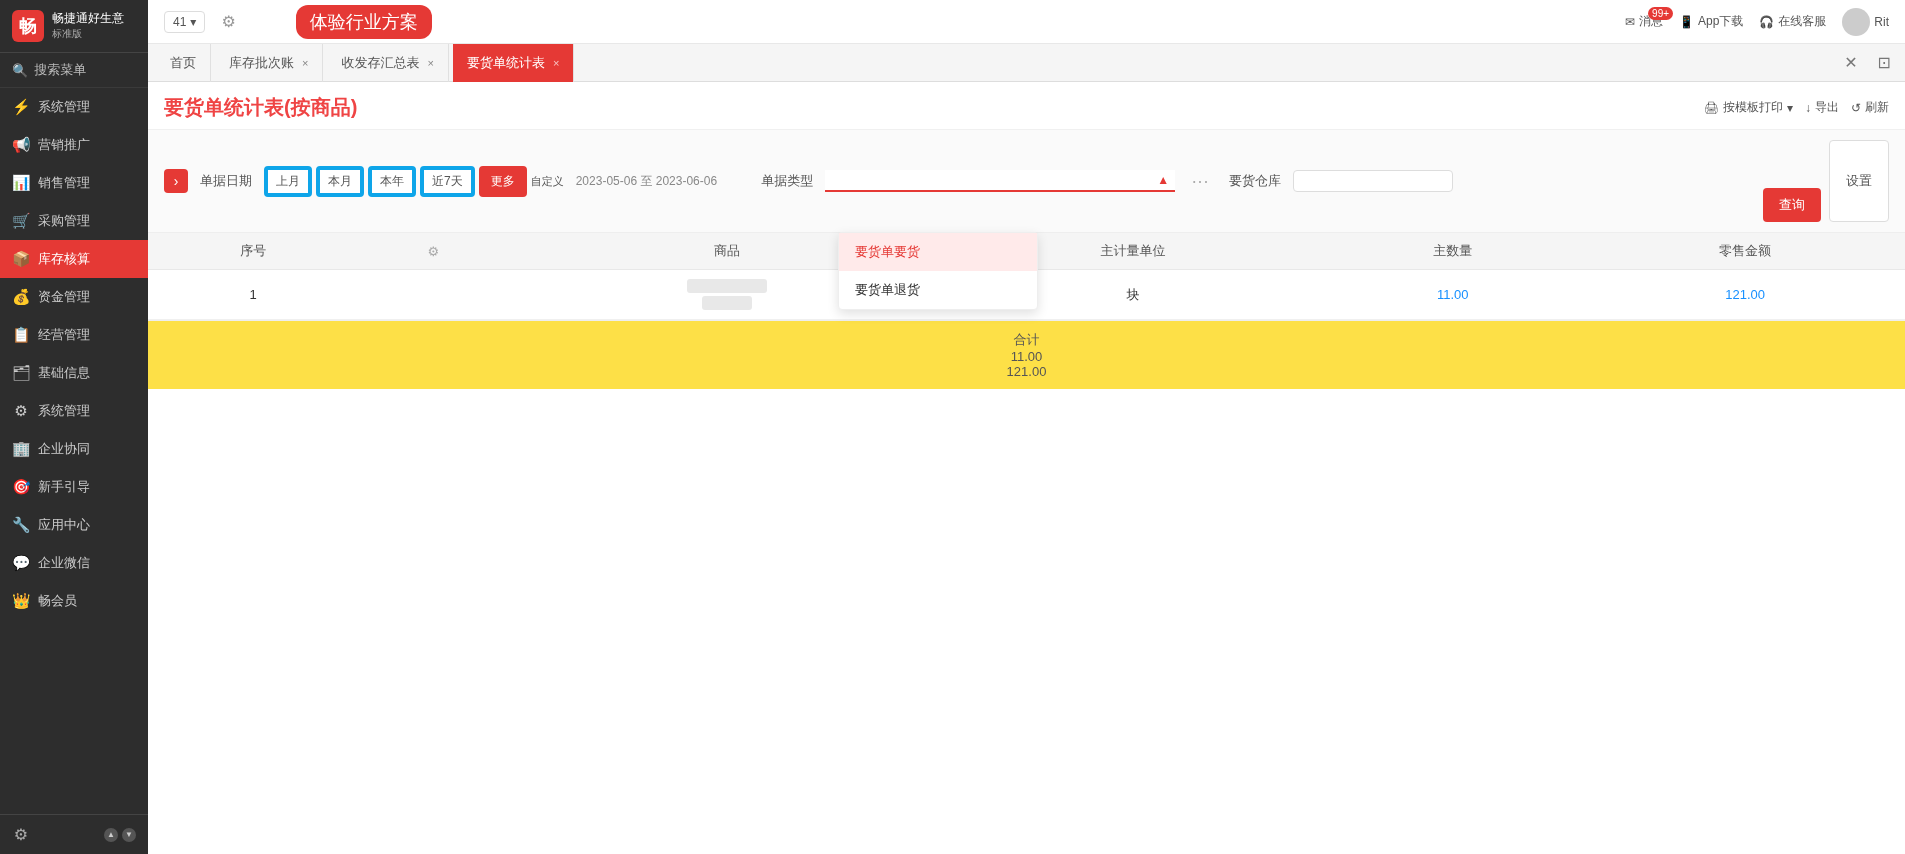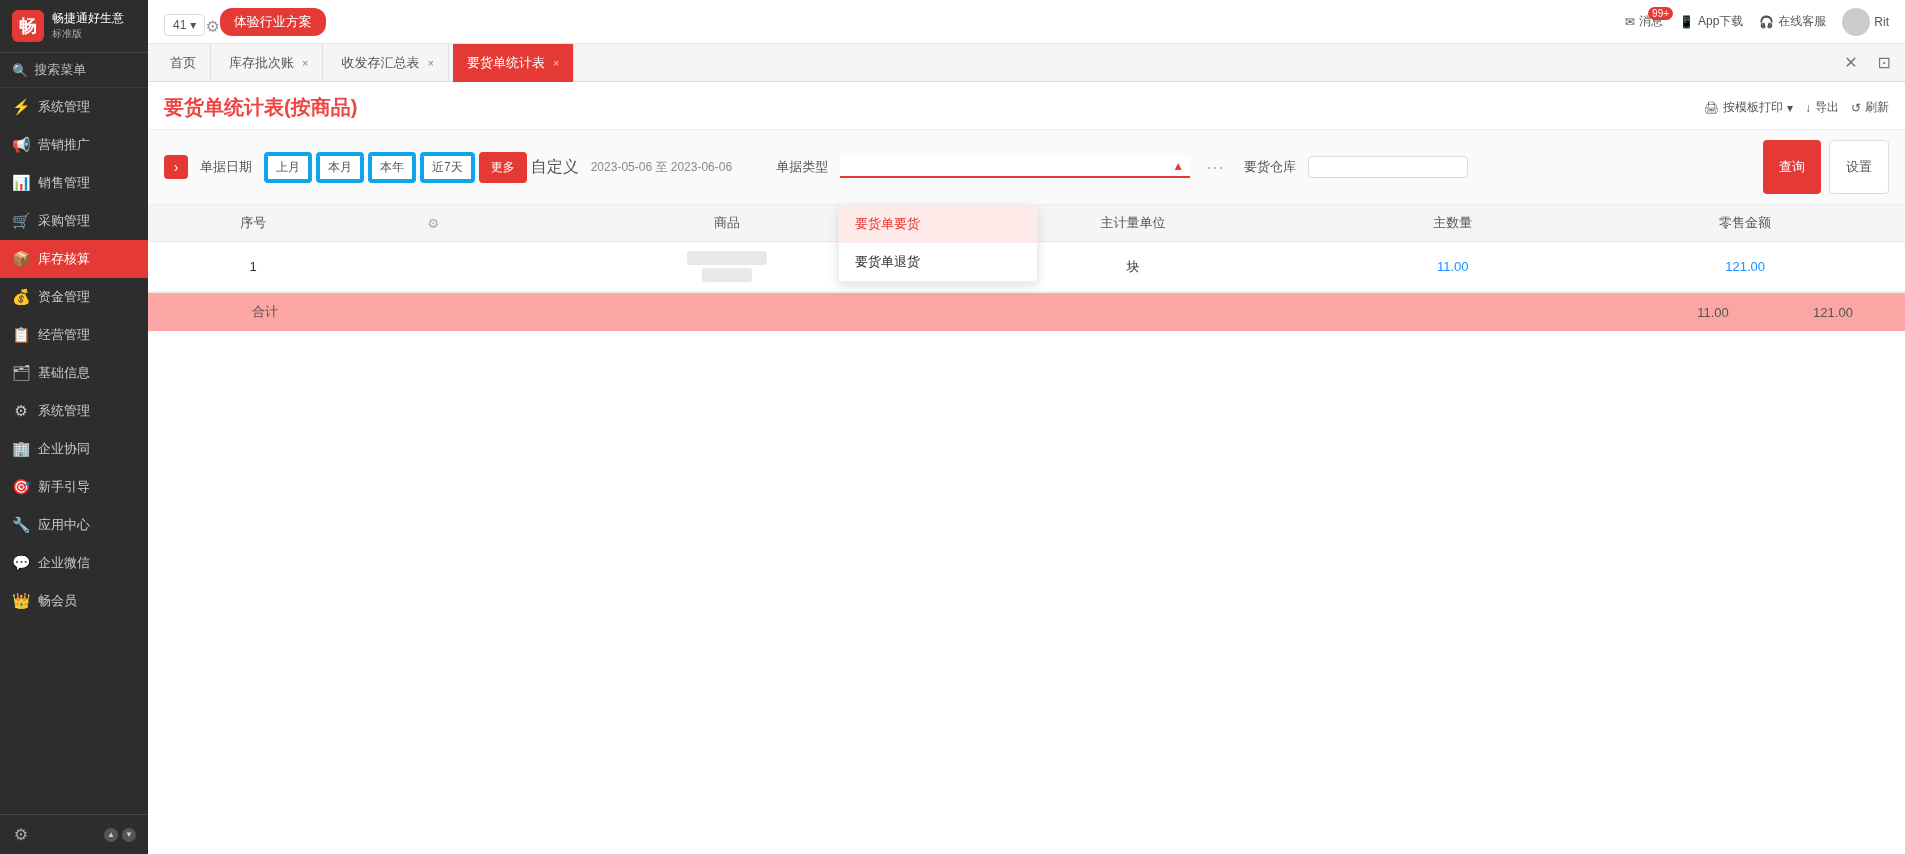--- a/index.html
+++ b/index.html
@@ -79,43 +79,44 @@
       background: #fff;
       display: flex;
       align-items: center;
       padding: 0 16px;
       height: 44px;
       gap: 10px;
       border-bottom: 1px solid #e8e8e8;
       flex-shrink: 0;
     }
     .topbar-left {
-      display: flex; align-items: flex-end; gap: 0; flex: 1;
+      display: flex; align-items: center; gap: 16px; flex: 1;
     }
     .topbar-select {
       display: flex; align-items: center; gap: 4px;
       border: 1px solid #ddd;
       border-radius: 4px;
       padding: 3px 8px;
       font-size: 12px;
       cursor: pointer;
       color: #555;
     }
     .topbar-gear {
       color: #999; font-size: 16px; cursor: pointer;
     }
     .topbar-trial-btn {
       background: #e53935;
       color: #fff;
       border: none;
       border-radius: 12px;
       padding: 5px 14px;
-      font-size: 13px;
+      font-size: 18px;
       cursor: pointer;
       white-space: nowrap;
+      margin-left: 44px;
     }
     .topbar-right {
       display: flex; align-items: center; gap: 16px;
     }
     .topbar-right-item {
       display: flex; align-items: center; gap: 4px;
       font-size: 12px; color: #555; cursor: pointer;
       position: relative;
     }
     .badge {
@@ -220,21 +221,21 @@
       border: 4px solid #0ea5e9;
       border-radius: 4px;
       background: #fff;
       font-size: 12px;
       color: #555;
       cursor: pointer;
     }
     .date-btn.more-btn {
       background: #e53935; color: #fff; border-color: #e53935;
     }
-    .date-custom { font-size: 16px; color: #555; cursor: pointer; }
+    .date-custom { font-size: 11px; color: #555; cursor: pointer; }
     .date-range { font-size: 12px; color: #888; }
 
     .filter-type-label { color: #555; font-size: 13px; margin-left: 32px; }
     .filter-type-select {
       flex: 1;
       display: flex; align-items: center;
       border-bottom: 2px solid #e53935;
       padding: 3px 6px;
       font-size: 13px;
       color: #333;
@@ -258,21 +259,21 @@
       padding: 3px 8px;
       font-size: 12px;
       color: #555;
       width: 160px;
     }
 
     .filter-actions { display: flex; gap: 8px; margin-left: auto; }
     .btn-query {
       background: #e53935; color: #fff;
       border: none; border-radius: 4px;
-      padding: 18px 16px; font-size: 13px; cursor: pointer;
+      padding: 8px 16px; font-size: 13px; cursor: pointer; margin-top: 48px;
     }
     .btn-settings {
       background: #fff; color: #555;
       border: 1px solid #ddd; border-radius: 4px;
       padding: 5px 16px; font-size: 13px; cursor: pointer;
     }
 
     
     .dropdown-menu {
       position: absolute;
@@ -319,29 +320,30 @@
       color: #333;
       border-bottom: 1px solid #f0f0f0;
       white-space: nowrap;
     }
     .table-num-link { color: #1890ff; cursor: pointer; }
     .product-cell { display: flex; flex-direction: column; align-items: center; }
     .skeleton { background: #e8e8e8; border-radius: 3px; height: 14px; display: inline-block; }
 
     
     .table-footer {
-      background: #fca5a5;
+      background: #fde047;
       display: flex;
       align-items: center;
       padding: 10px 12px;
       font-size: 13px;
       color: #555;
       border-top: 1px solid #eee;
       position: sticky;
       bottom: 0;
+      flex-direction: column;
     }
     .footer-label { padding: 0 12px; font-weight: 500; }
     .footer-spacer { flex: 1; }
   </style>
 </head>
 <body>
 
 <div class="sidebar">
   <div class="sidebar-logo">
     <div class="sidebar-logo-icon">畅</div>

